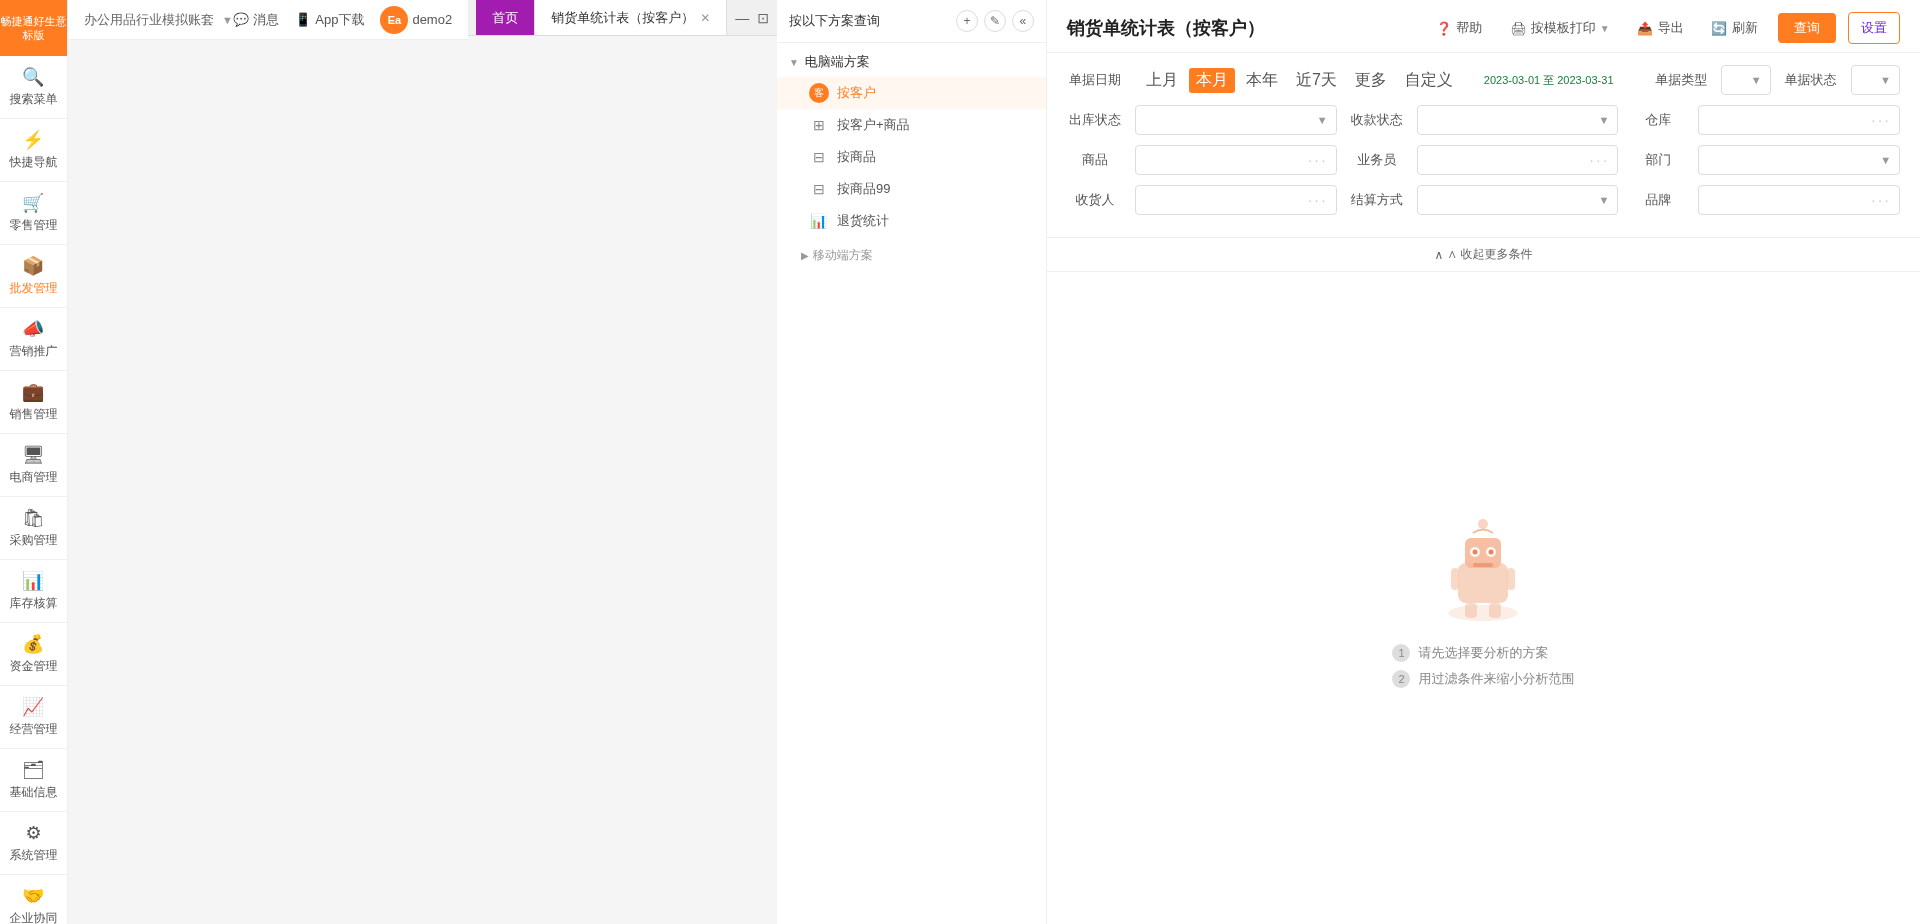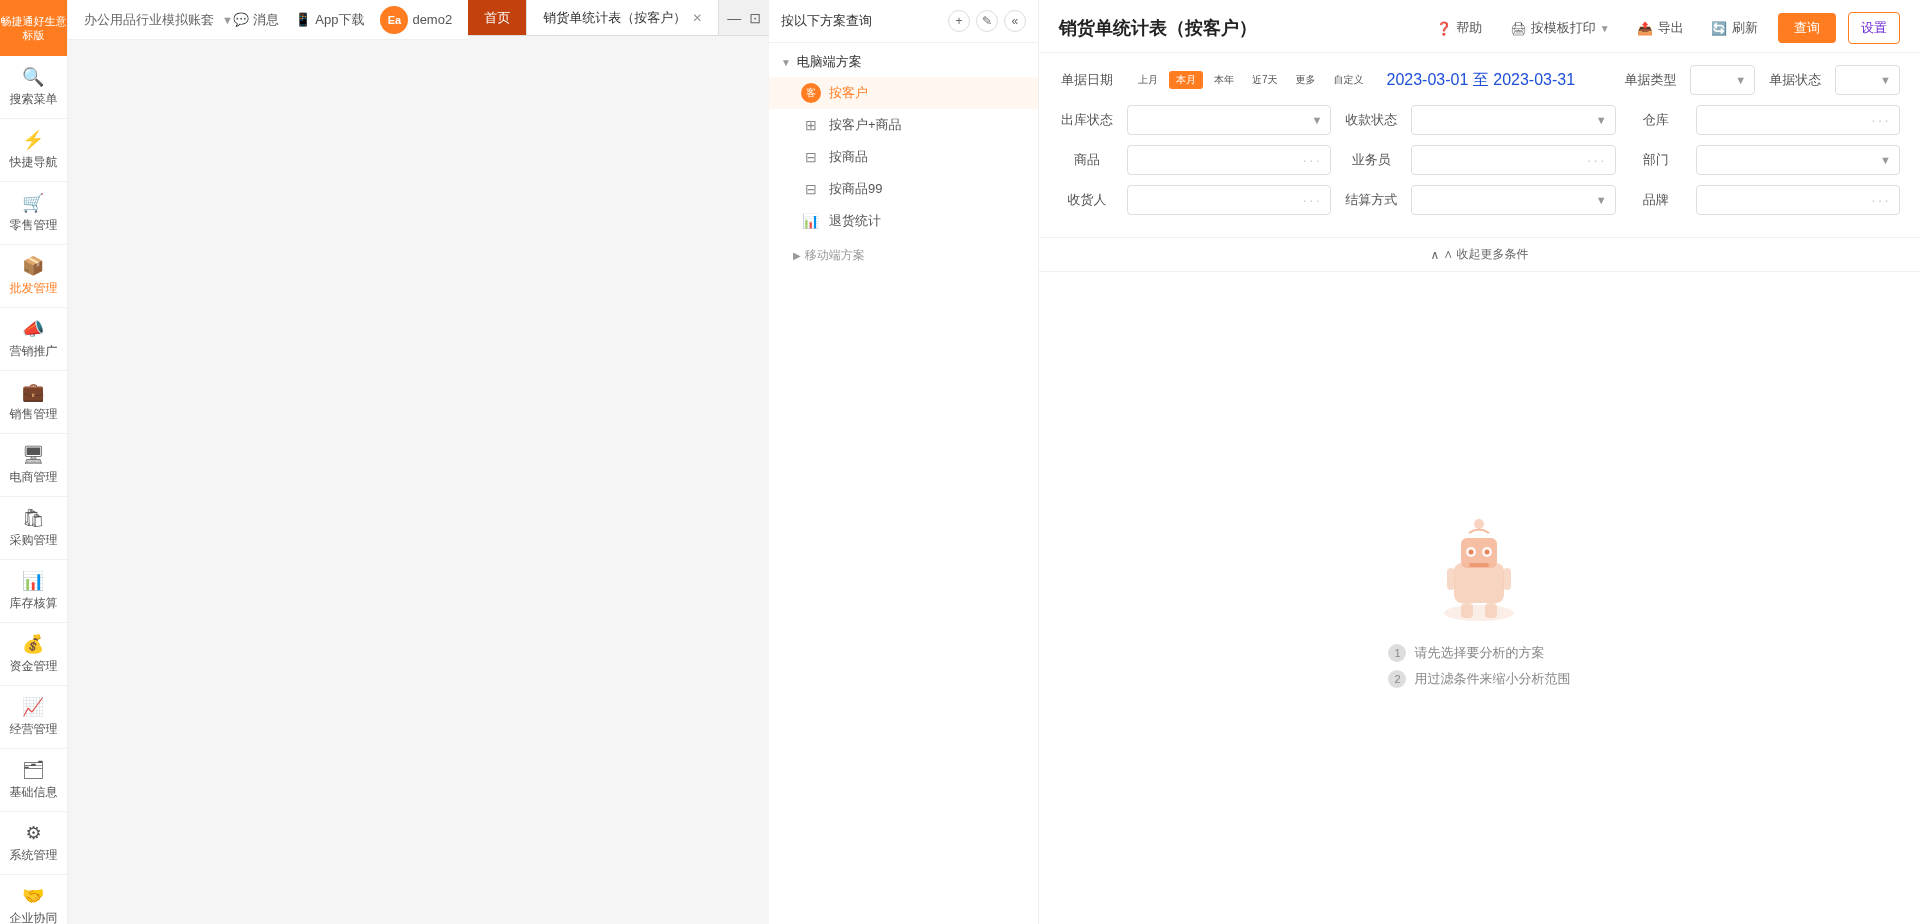--- a/index.html
+++ b/index.html
@@ -114,21 +114,21 @@
       color: #555;
       border-right: 1px solid #ddd;
       gap: 6px;
     }
     .tab.active {
       background: #fff;
       color: #333;
       font-weight: 500;
     }
     .tab .close-btn { color: #999; font-size: 12px; cursor: pointer; }
-    .tab.home { background: #c2410c; color: #fff; }
+    .tab.home { background: #a21caf; color: #fff; margin-left: 8px; }
 
     
     .content {
       flex: 1;
       display: flex;
       overflow: hidden;
     }
 
     
     .left-panel {
@@ -269,32 +269,32 @@
     .filter-input .dots { color: #ccc; font-size: 14px; letter-spacing: 2px; }
     .date-shortcuts {
       display: flex;
       align-items: center;
       gap: 4px;
       margin-left: 4px;
     }
     .ds-btn {
       padding: 2px 7px;
       border-radius: 3px;
-      font-size: 10px;
+      font-size: 16px;
       cursor: pointer;
       color: #555;
     }
     .ds-btn.active {
       background: #ff7c20;
       color: #fff;
     }
     .date-range-text {
-      font-size: 16px;
-      color: #1d4ed8;
-      margin-left: 4px;
+      font-size: 11px;
+      color: #15803d;
+      margin-left: 12px;
     }
 
     
     .collapse-bar {
       display: flex;
       align-items: center;
       justify-content: center;
       padding: 8px 0;
       color: #666;
       font-size: 12px;

